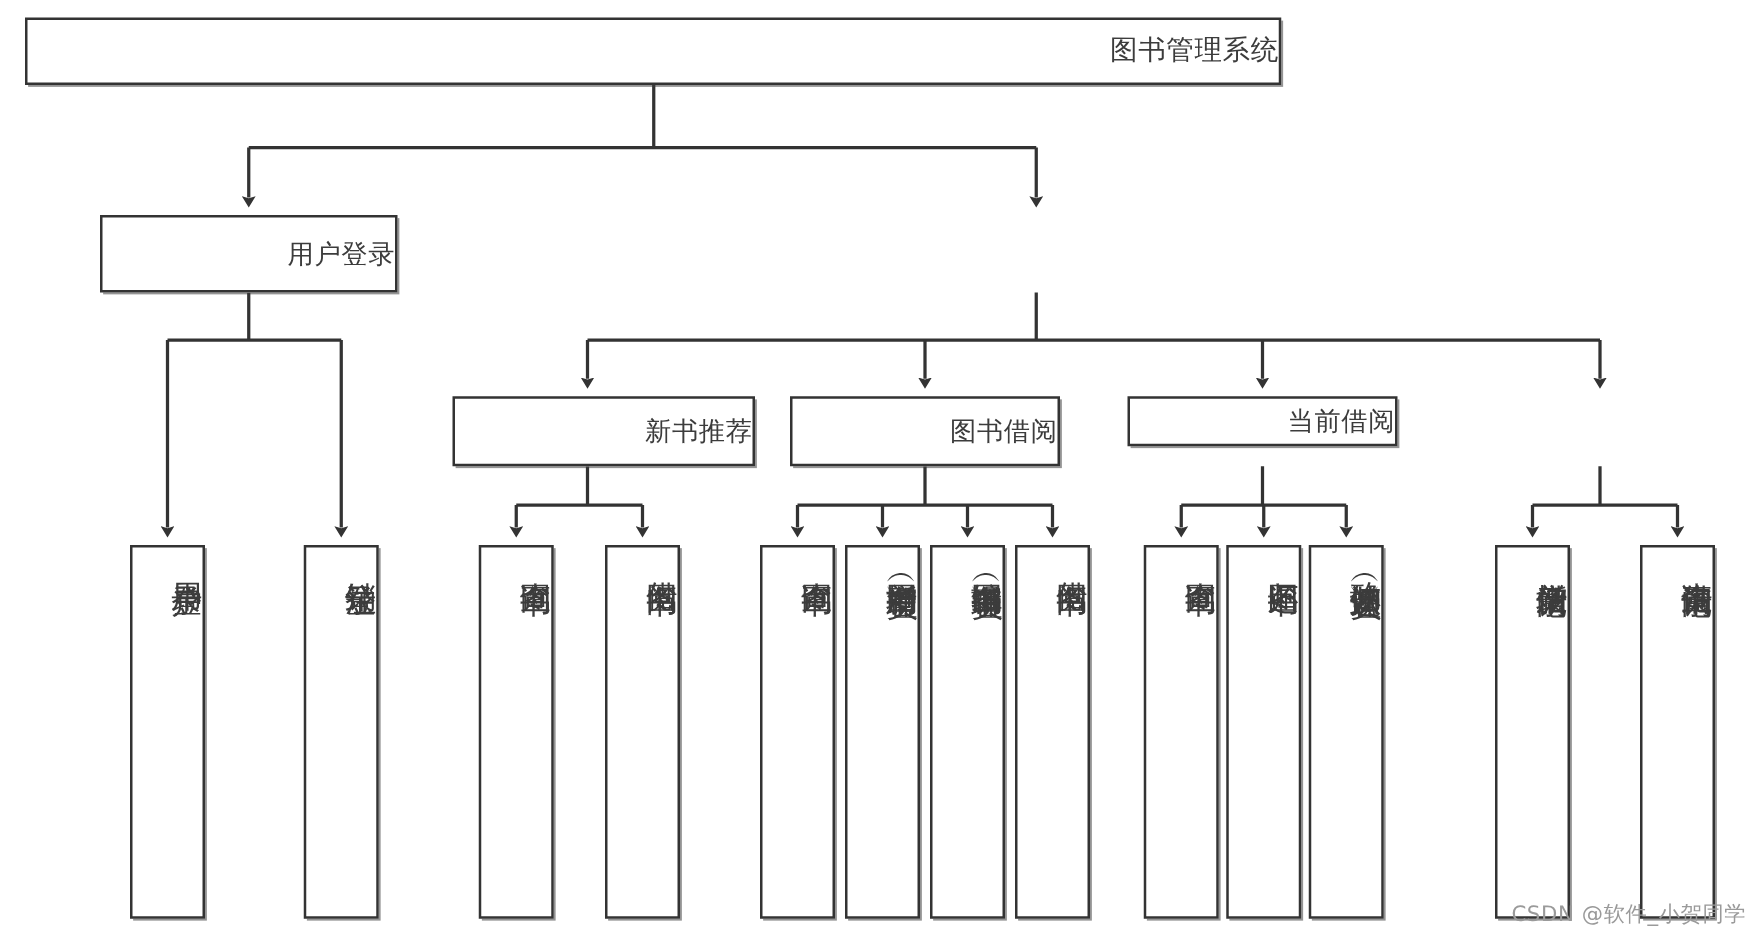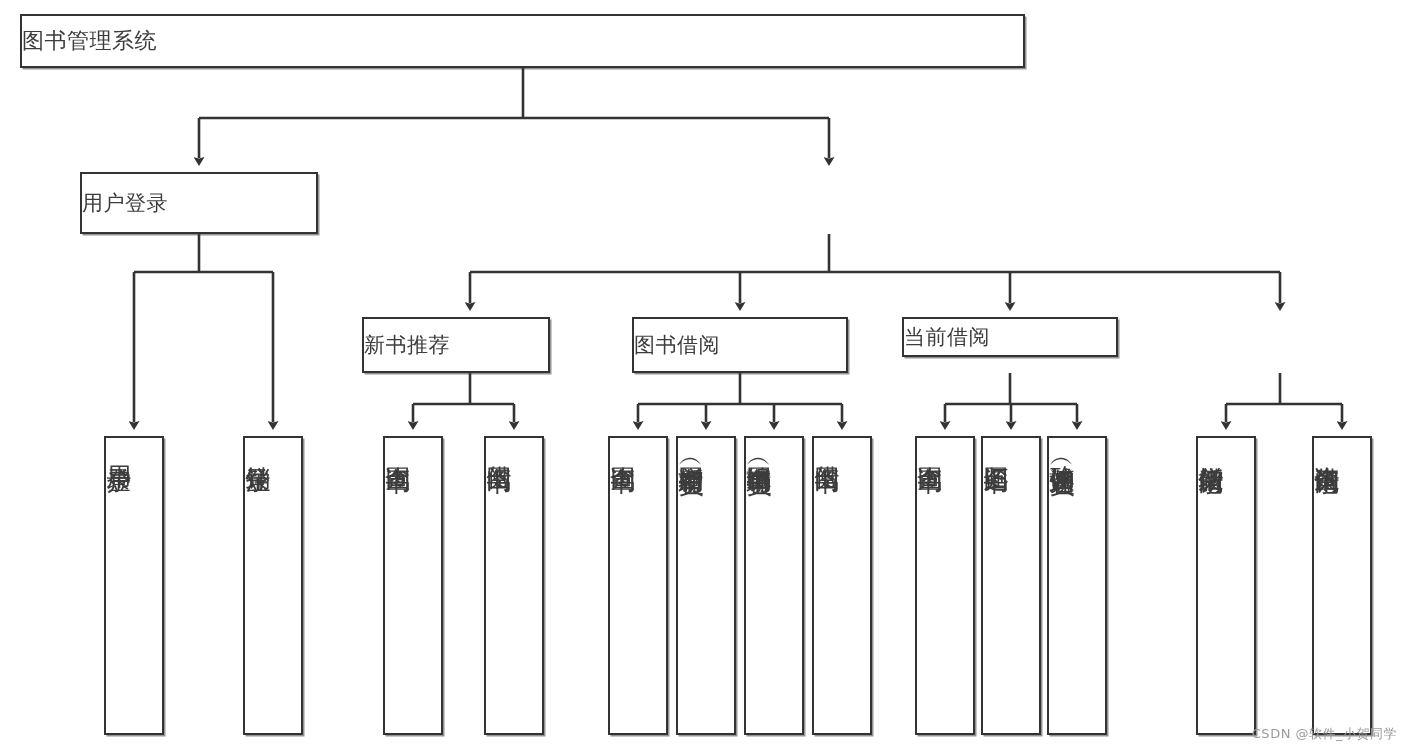--- a/index.html
+++ b/index.html
@@ -25,21 +25,21 @@
     height: 747px;
   }
   .node {
     position: absolute;
     box-sizing: border-box;
     background: #ffffff;
     border: 2px solid #333333;
     box-shadow: 2px 2px 0 -0.5px rgba(60,60,60,0.55);
     display: flex;
     align-items: center;
-    justify-content: flex-start;
+    justify-content: flex-end;
     color: #3c3c3c;
   }
   .node .label {
     display: block;
     text-align: center;
     line-height: 1.18;
     color: #3c3c3c;
     letter-spacing: 0.5px;
   }
   .node.horizontal .label {
@@ -58,21 +58,21 @@
     text-orientation: upright;
     font-size: 25px;
     line-height: 1.02;
     letter-spacing: 1px;
     max-height: 285px;
   }
   #watermark {
     position: absolute;
     right: 8px;
     bottom: 4px;
-    font-size: 13px;
+    font-size: 17px;
     color: #9a9a9a;
     white-space: nowrap;
     letter-spacing: 0.5px;
   }
 </style>
 </head>
 <body>
 
 <div id="canvas">
 
@@ -127,21 +127,21 @@
   </svg>
 
   <div class="node root horizontal" style="left:20px; top:14px; width:1005px; height:54px;">
     <span class="label">图书管理系统</span>
   </div>
 
   <div class="node horizontal" style="left:80px; top:172px; width:238px; height:62px;">
     <span class="label">用户登录</span>
   </div>
 
-  <div class="node horizontal" style="left:362px; top:317px; width:188px; height:56px;">
+  <div class="node horizontal" style="left:362px; top:317px; width:242px; height:56px;">
     <span class="label">新书推荐</span>
   </div>
   <div class="node horizontal" style="left:632px; top:317px; width:216px; height:56px;">
     <span class="label">图书借阅</span>
   </div>
   <div class="node horizontal" style="left:902px; top:317px; width:216px; height:40px;">
     <span class="label">当前借阅</span>
   </div>
 
   <div class="node vertical" style="left:104px; top:436px; width:60px; height:299px;">

